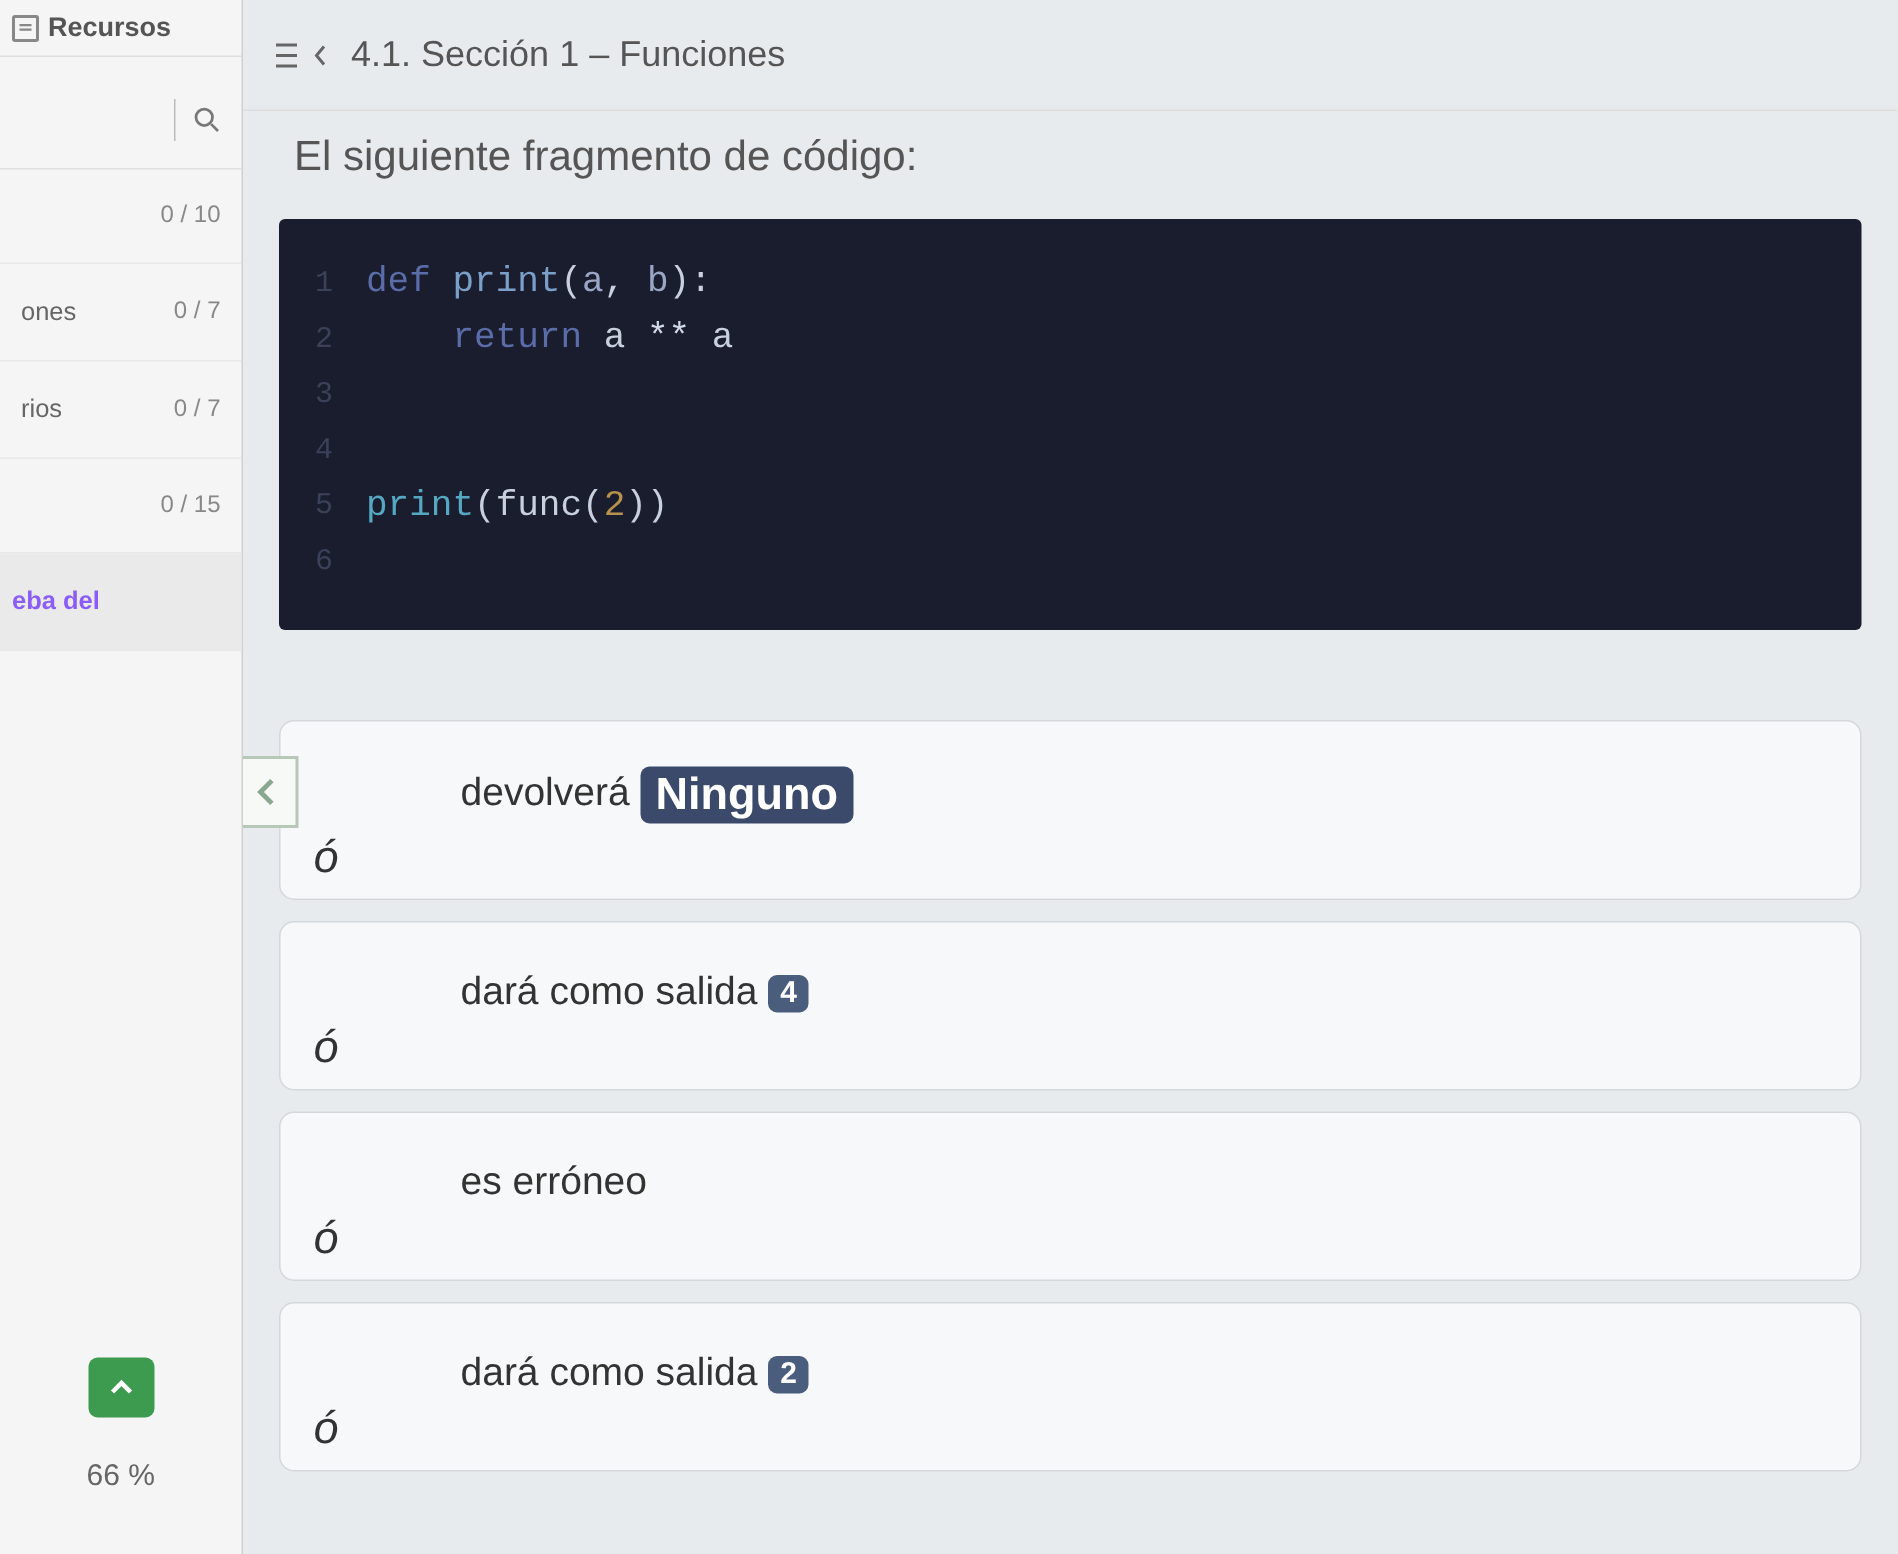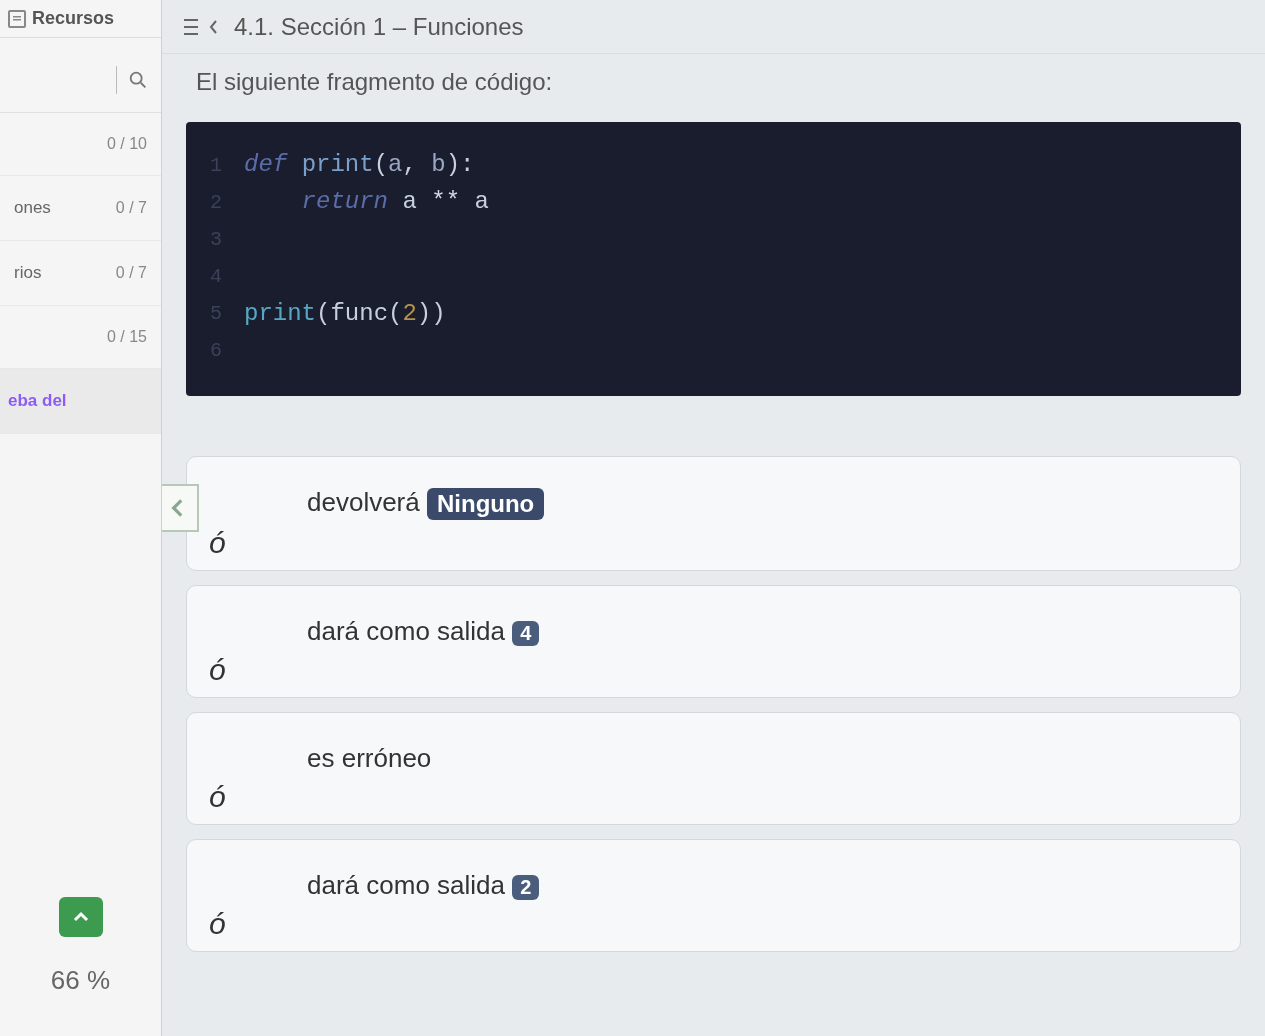--- a/index.html
+++ b/index.html
@@ -82,52 +82,52 @@
       background: #3d9b4f;
       border-radius: 6px;
       display: flex;
       align-items: center;
       justify-content: center;
       align-self: center;
       margin-left: 0;
     }
     .collapse-btn svg { stroke: #fff; }
     .percent {
-      font-size: 26px;
+      font-size: 20px;
       color: #666;
     }
     .main {
       flex: 1;
       display: flex;
       flex-direction: column;
       position: relative;
     }
     .topbar {
       display: flex;
       align-items: center;
       gap: 14px;
       padding: 10px 22px;
       color: #555;
       font-size: 24px;
       border-bottom: 1px solid #ddd;
-      height: 54px;
+      height: 74px;
     }
     .toc-icon {
       display: inline-flex;
       align-items: center;
       gap: 2px;
     }
     .content {
       padding: 10px 24px 24px 24px;
       flex: 1;
       overflow: auto;
       position: relative;
     }
     .question-text {
-      font-size: 24px;
+      font-size: 28px;
       color: #555;
       padding: 4px 4px 26px 10px;
     }
     .code-block {
       background: #1a1d2e;
       border-radius: 4px;
       padding: 24px 20px 24px 12px;
       color: #c9d0dd;
       font-family: "Courier New", monospace;
       font-size: 24px;
@@ -140,21 +140,21 @@
       color: #3a4158;
       text-align: right;
       user-select: none;
       width: 24px;
       font-size: 20px;
       padding-top: 4px;
     }
     .code-gutter div { height: 37px; }
     .code-lines { flex: 1; }
     .code-lines div { min-height: 37px; white-space: pre; }
-    .kw { color: #5b6da8; font-style: italic; }
+    .kw { color: #5b6da8; }
     .fn { color: #7aa0c9; }
     .param { color: #9aa6c4; }
     .op { color: #d0d8ea; }
     .builtin { color: #56a8c2; }
     .num { color: #b6924d; }
     
     .slide-handle {
       position: absolute;
       left: -5px;
       top: 430px;
@@ -192,21 +192,21 @@
       font-size: 30px;
       font-style: italic;
       color: #333;
     }
     .badge {
       display: inline-block;
       background: #3b4a6b;
       color: #fff;
       border-radius: 6px;
       padding: 2px 10px;
-      font-size: 24px;
+      font-size: 30px;
       font-weight: bold;
       vertical-align: middle;
     }
     .badge.small {
       background: #4b5d7d;
       padding: 1px 8px;
       font-size: 20px;
     }
   </style>
 </head>

